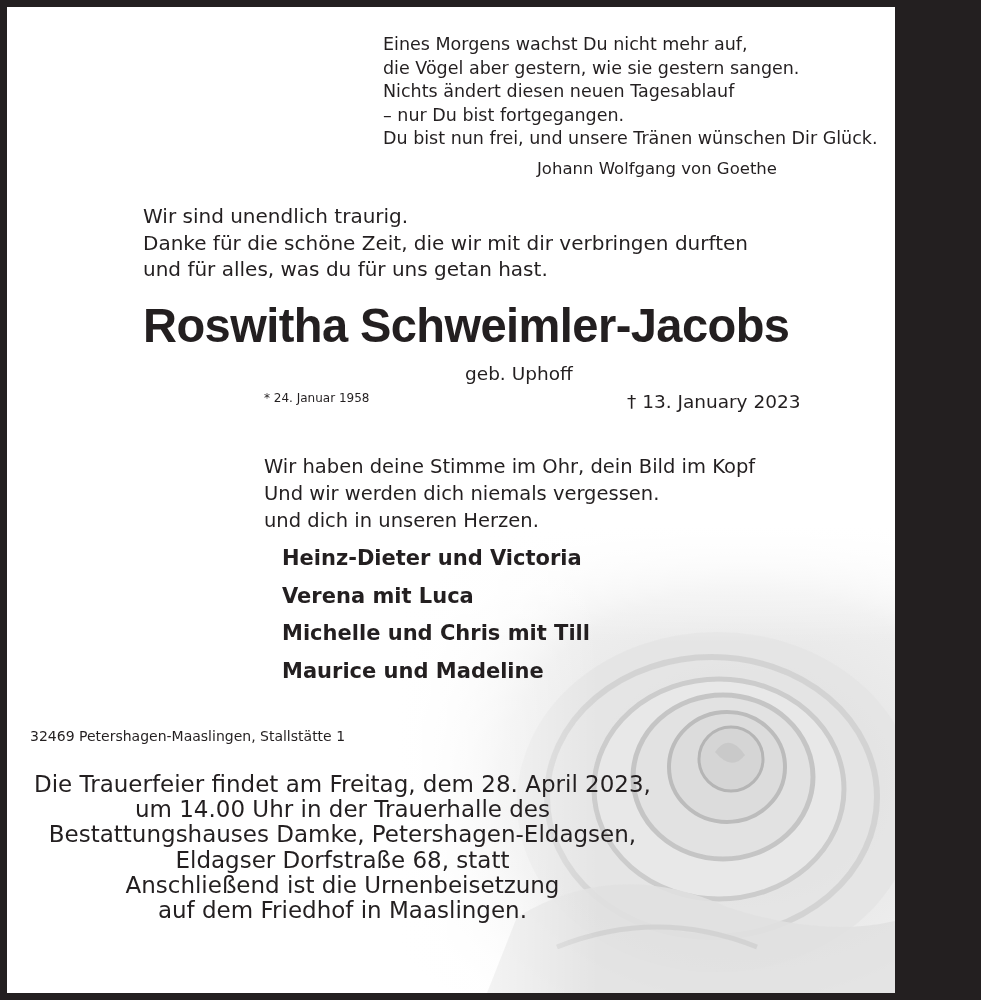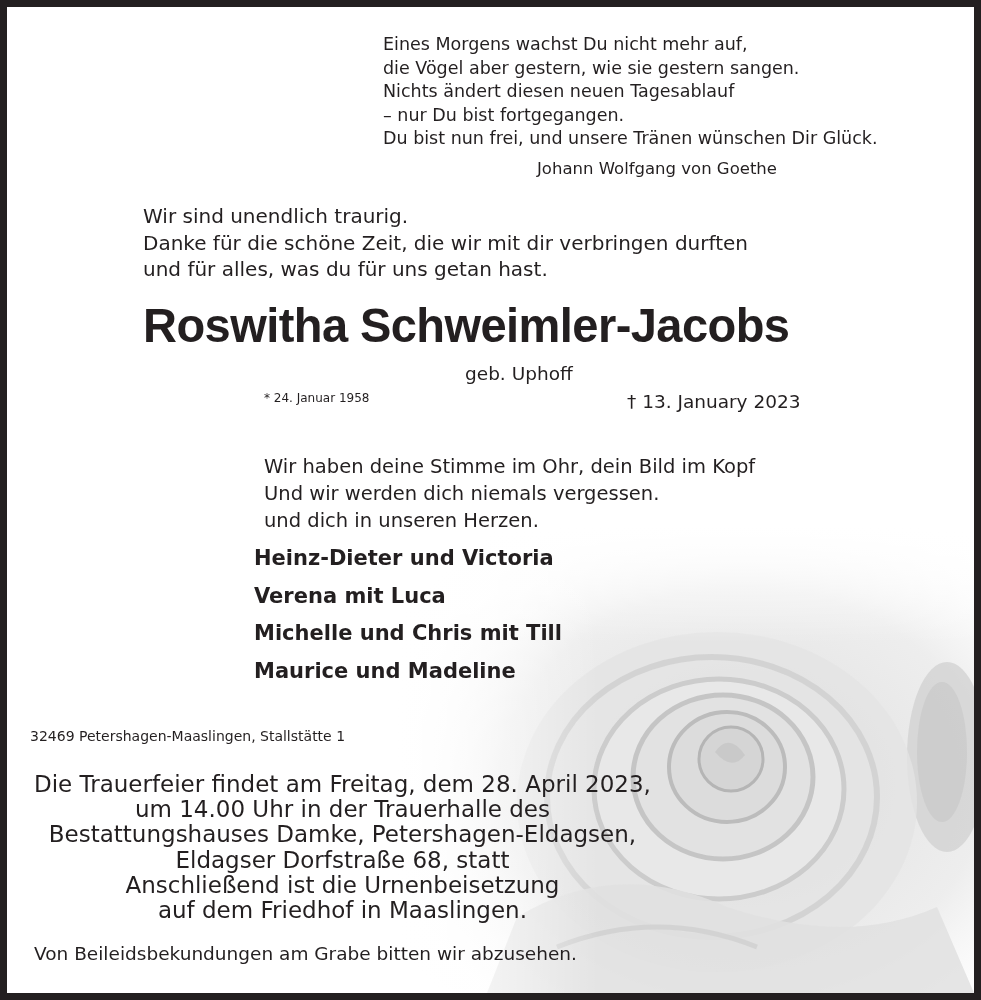--- a/index.html
+++ b/index.html
@@ -1,32 +1,32 @@
 <!DOCTYPE html>
 <html><head>
 <meta charset="utf-8">
 <style>
   html, body { margin: 0; padding: 0; background: #231f20; }
   body { width: 981px; height: 1000px; overflow: hidden; font-family: "DejaVu Sans", "Liberation Sans", sans-serif; color: #231f20; }
-  .frame { position: absolute; left: 7px; top: 7px; width: 967px; height: 986px; background: #ffffff; overflow: hidden; }
+  .frame { position: absolute; left: 7px; top: 7px; width: 888px; height: 986px; background: #ffffff; overflow: hidden; }
   .rose { position: absolute; left: 390px; top: 520px; width: 577px; height: 466px; pointer-events: none; }
   .abs { position: absolute; white-space: nowrap; }
   .poem { left: 376px; top: 26px; font-size: 17.5px; line-height: 23.5px; }
   .poem .line { display: block; }
   .author { left: 530px; top: 152px; font-size: 16.5px; }
   .intro { left: 136px; top: 196px; font-size: 20px; line-height: 26.5px; }
   .intro .line { display: block; }
   .name { left: 136px; top: 290px; font-size: 49px; font-weight: bold; letter-spacing: -0.6px; font-family: "Liberation Sans", sans-serif; transform: scaleX(0.96); transform-origin: left center; }
   .born-name { left: 458px; top: 356px; font-size: 18.5px; }
   .birth { left: 257px; top: 384px; font-size: 12px; }
   .death { left: 620px; top: 384px; font-size: 18.5px; }
   .verse { left: 257px; top: 446px; font-size: 19.5px; line-height: 27px; }
   .verse .line { display: block; }
   .family { left: 247px; top: 533px; font-size: 21px; font-weight: bold; line-height: 37.5px; }
-  .family .line { display: block; }
+  .family .line { display: block; margin-left: 28px; }
   .address { left: 23px; top: 721px; font-size: 14px; }
   .ceremony { left: 27px; top: 765px; font-size: 23px; line-height: 25.2px; text-align: center; }
   .ceremony .line { display: block; }
   .closing { left: 27px; top: 936px; font-size: 18.5px; }
 </style>
 </head>
 <body>
 
 <div class="frame">
 
@@ -102,14 +102,13 @@
 
   <div class="abs ceremony">
     <span class="line">Die Trauerfeier findet am Freitag, dem 28. April 2023,</span>
     <span class="line">um 14.00 Uhr in der Trauerhalle des</span>
     <span class="line">Bestattungshauses Damke, Petershagen-Eldagsen,</span>
     <span class="line">Eldagser Dorfstraße 68, statt</span>
     <span class="line">Anschließend ist die Urnenbeisetzung</span>
     <span class="line">auf dem Friedhof in Maaslingen.</span>
   </div>
 
-  <div class="abs closing">Von Beileidsbekundungen am Grabe bitten wir abzusehen.</div>
 </div>
 
 </body></html>

